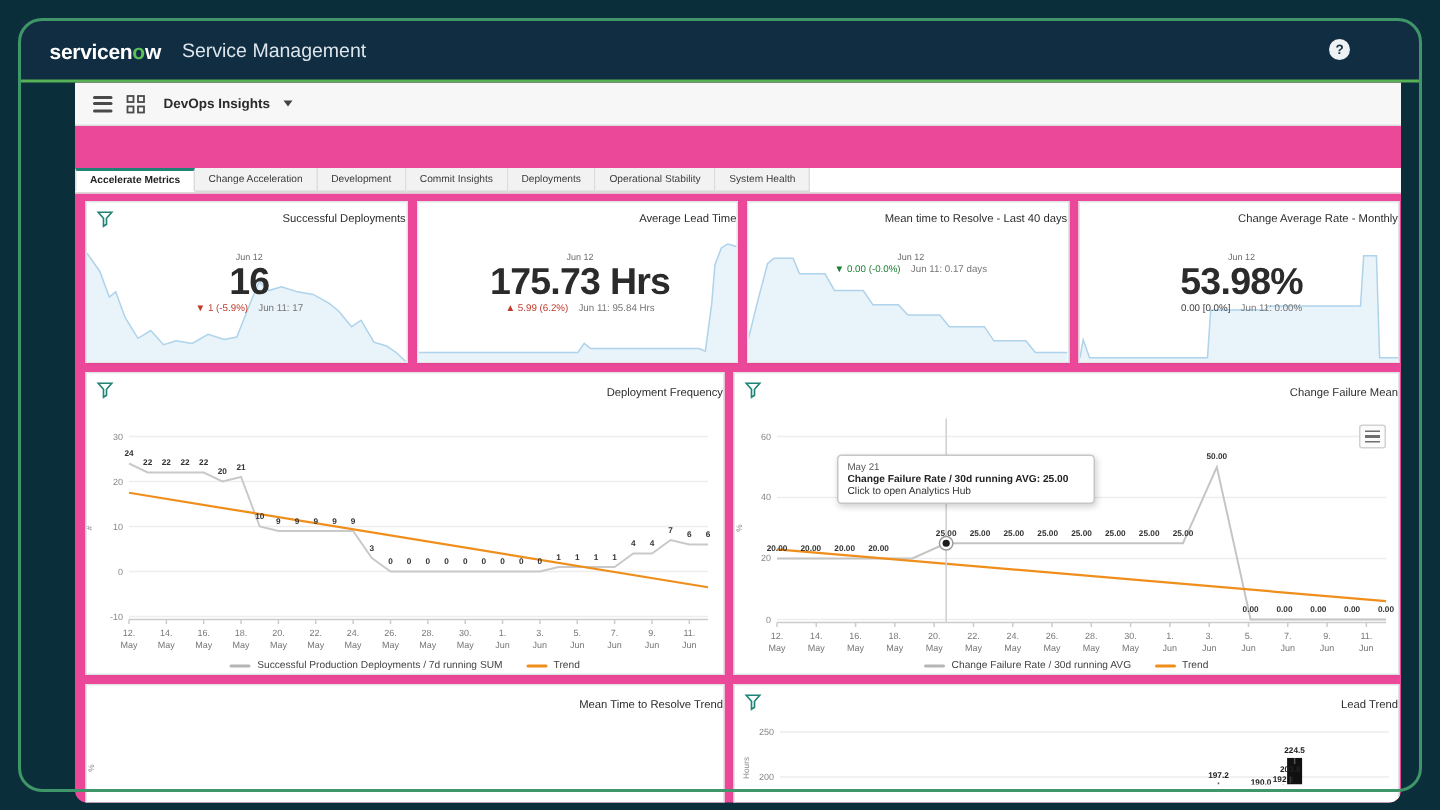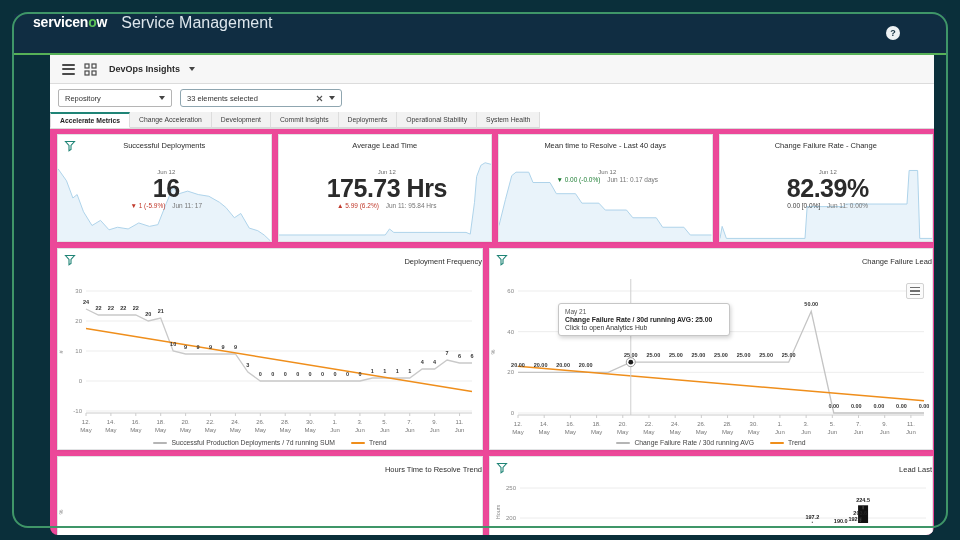--- a/index.html
+++ b/index.html
@@ -3,24 +3,24 @@
 <meta charset="utf-8">
 <style>
   * { margin:0; padding:0; box-sizing:border-box; }
   html,body { width:960px; height:540px; overflow:hidden; background:#0b2e3c;
               font-family:"Liberation Sans","DejaVu Sans",sans-serif; }
   .stage { position:absolute; inset:0; width:960px; height:540px; background:#0a2f3a; }
   .frame-line { position:absolute; inset:12px; border:2px solid #3f9668; border-radius:16px; pointer-events:none; z-index:40; }
 
   
   .header { position:absolute; left:14px; top:14px; right:14px; height:39px;
-            display:flex; align-items:flex-start; padding-left:19px; background:#102d42; }
+            display:flex; align-items:center; padding-left:19px; background:#102d42; }
   .brand { font-size:14px; font-weight:bold; color:#ffffff; letter-spacing:-0.2px; }
   .brand .logo-o { color:#5bc059; }
-  .product { margin-left:14px; font-size:16px; color:#dde6ec; }
+  .product { margin-left:14px; font-size:13px; color:#dde6ec; }
   .help-circle { position:absolute; right:46px; top:12px; width:14px; height:14px; border-radius:50%;
                  background:#eef2f4; color:#14303f; font-size:9px; font-weight:bold;
                  display:flex; align-items:center; justify-content:center; cursor:pointer; }
   .header-underline { position:absolute; left:12px; right:12px; top:53px; height:2px; background:#57b157; z-index:5; }
 
   
   .app { position:absolute; left:50px; top:55px; width:884px; height:480px;
          background:#ec4899; border-radius:0 0 8px 8px; overflow:hidden; }
 
   .navbar { position:absolute; left:0; top:0; right:0; height:29px; background:#f7f7f7;
@@ -45,21 +45,21 @@
   .tabsbar { position:absolute; left:0; top:57px; right:0; height:17px; background:#ffffff;
              border-bottom:1px solid #d9d9d9; display:flex; align-items:stretch; padding-left:0; }
   .tab { font-size:6.8px; color:#3c3c3c; padding:0 9px; display:flex; align-items:center;
          background:#f2f2f2; border-right:1px solid #dddddd; border-bottom:1px solid #d9d9d9; cursor:pointer; }
   .tab.active { background:#ffffff; border-top:2px solid #1f8476; border-bottom:1px solid #ffffff;
                 border-left:1px solid #dddddd; font-weight:bold; color:#222; }
 
   
   .row-kpis { position:absolute; left:7px; right:1px; top:79px; height:108px; display:flex; gap:6px; }
   .kpi-card { flex:1; position:relative; background:#fff; border:1px solid #e1e3e4; box-shadow:0 1px 2px rgba(0,0,0,.05); overflow:hidden; cursor:pointer; }
-  .kpi-title { position:relative; z-index:3; text-align:center; font-size:7.5px; color:#2d2d2d; padding-top:6px; }
+  .kpi-title { position:relative; z-index:3; text-align:right; font-size:7.5px; color:#2d2d2d; padding-top:6px; }
   .spark { position:absolute; left:0; right:0; top:20px; bottom:0; z-index:1; }
   .spark svg { width:100%; height:100%; }
   .kpi-center { position:absolute; left:4px; right:0; top:34px; z-index:3; text-align:center; }
   .kpi-date { font-size:6px; color:#6d6d6d; }
   .kpi-value { font-size:25px; font-weight:bold; color:#2b2b2b; line-height:1.05; letter-spacing:-0.5px; }
   .kpi-delta-row { font-size:6.5px; margin-top:1px; }
   .kpi-prev { color:#757575; margin-left:5px; }
   .funnel { position:absolute; left:6px; top:5px; z-index:4; cursor:pointer; }
 
   
@@ -115,35 +115,20 @@
           <rect x="1" y="1" width="4" height="4"></rect>
             <rect x="8" y="1" width="4" height="4"></rect>
           <rect x="1" y="8" width="4" height="4"></rect>
             <rect x="8" y="8" width="4" height="4"></rect>
         </g>
       </svg>
       <span class="nav-title">DevOps Insights</span>
       <span class="caret"></span>
     </div>
 
-    <div class="filterbar">
-      <div class="select-box">
-        <span>Repository</span>
-        <span class="caret"></span>
-      </div>
-      <div class="multiselect">
-        <span>33 elements selected</span>
-        <span class="clear">
-          <svg width="7" height="7" viewBox="0 0 7 7">
-              <path d="M1 1 L6 6 M6 1 L1 6" stroke="#555" stroke-width="1.1"></path>
-            </svg>
-        </span>
-        <span class="caret"></span>
-      </div>
-    </div>
 
     <div class="tabsbar">
       <div class="tab active">Accelerate Metrics</div>
       <div class="tab">Change Acceleration</div>
       <div class="tab">Development</div>
       <div class="tab">Commit Insights</div>
       <div class="tab">Deployments</div>
       <div class="tab">Operational Stability</div>
       <div class="tab">System Health</div>
     </div>
@@ -194,28 +179,28 @@
         <div class="kpi-center">
           <div class="kpi-date">Jun 12</div>
           <div class="kpi-delta-row">
             <span style="color: rgb(30, 126, 52);">▼ 0.00 (-0.0%)</span>
             <span class="kpi-prev">Jun 11: 0.17 days</span>
           </div>
         </div>
       </div>
 
       <div class="kpi-card">
-        <div class="kpi-title">Change Failure Rate - Change</div>
+        <div class="kpi-title">Change Average Rate - Monthly</div>
         <div class="spark"><svg viewBox="0 0 100 100" preserveAspectRatio="none">
               <polygon points="0,100 0,97 1,83 3,97 40,97 41,60 58,60 59,57 88,57 89,18 93,18 94,97 100,97 100,100" fill="#e9f3fa"></polygon>
               <polyline points="0,97 1,83 3,97 40,97 41,60 58,60 59,57 88,57 89,18 93,18 94,97 100,97" fill="none" stroke="#aed3ea" stroke-width="1" vector-effect="non-scaling-stroke"></polyline>
             </svg></div>
         <div class="kpi-center">
           <div class="kpi-date">Jun 12</div>
-          <div class="kpi-value">82.39%</div>
+          <div class="kpi-value">53.98%</div>
           <div class="kpi-delta-row">
             <span style="color: rgb(60, 60, 60);">0.00 [0.0%]</span>
             <span class="kpi-prev">Jun 11: 0.00%</span>
           </div>
         </div>
       </div>
     </div>
 
     <div class="row-charts">
 
@@ -329,21 +314,21 @@
               <span class="swatch" style="background: rgb(239, 142, 27);"></span>
               <span>Trend</span>
             </span>
           </div>
       </div>
 
       <div class="chart-card w-right">
         <svg class="funnel" width="12" height="12" viewBox="0 0 12 12">
           <path d="M1.5 1.5 H10.5 L7 5.5 V9.5 L5 10.8 V5.5 Z" fill="none" stroke="#1f8476" stroke-width="1.1"></path>
         </svg>
-        <div class="chart-title">Change Failure Lead</div>
+        <div class="chart-title">Change Failure Mean</div>
         <span class="ylab-rot">%</span>
         <div class="chart-menu">
             <span></span>
             <span></span>
             <span></span>
           </div>
         <div><svg width="444" height="168" viewBox="0 0 444 168">
               <line x1="28" x2="434" y1="22" y2="22" stroke="#ededed" stroke-width="1"></line>
               <text x="24" y="24" font-size="6" fill="#888" text-anchor="end" font-weight="normal">60</text>
               <line x1="28" x2="434" y1="62.666666666666664" y2="62.666666666666664" stroke="#ededed" stroke-width="1"></line>
@@ -439,29 +424,29 @@
           <div class="tt-date">May 21</div>
           <div class="tt-main"><span>Change Failure Rate / 30d running AVG</span><span class="tt-val">: 25.00</span></div>
           <div class="tt-action">Click to open Analytics Hub</div>
         </div>
       </div>
     </div>
 
     <div class="row-bottom">
 
       <div class="chart-card w-left">
-        <div class="chart-title">Hours Time to Resolve Trend</div>
+        <div class="chart-title">Mean Time to Resolve Trend</div>
         <span class="ylab-rot small-top">%</span>
       </div>
 
       <div class="chart-card w-right">
         <svg class="funnel" width="12" height="12" viewBox="0 0 12 12">
           <path d="M1.5 1.5 H10.5 L7 5.5 V9.5 L5 10.8 V5.5 Z" fill="none" stroke="#1f8476" stroke-width="1.1"></path>
         </svg>
-        <div class="chart-title">Lead Last</div>
+        <div class="chart-title">Lead Trend</div>
         <span class="ylab-rot small-top">Hours</span>
         <div><svg width="444" height="46" viewBox="0 0 444 46">
               <line x1="30" x2="436" y1="11" y2="11" stroke="#ececec"></line>
               <text x="26" y="13" font-size="6" fill="#888" text-anchor="end" font-weight="normal">250</text>
               <line x1="30" x2="436" y1="41" y2="41" stroke="#ececec"></line>
               <text x="26" y="43" font-size="6" fill="#888" text-anchor="end" font-weight="normal">200</text>
               <line x1="322.32" x2="322.32" y1="44.68000000000001" y2="46" stroke="#555" stroke-width="1"></line>
               <text x="322.32" y="41.68000000000001" font-size="5.5" fill="#222" text-anchor="middle" font-weight="bold">197.2</text>
               <rect x="368.07" y="28.299999999999997" width="10" height="17.700000000000003" fill="#111"></rect>
               <line x1="373.07" x2="373.07" y1="28.299999999999997" y2="32.3" stroke="#555" stroke-width="1"></line>

